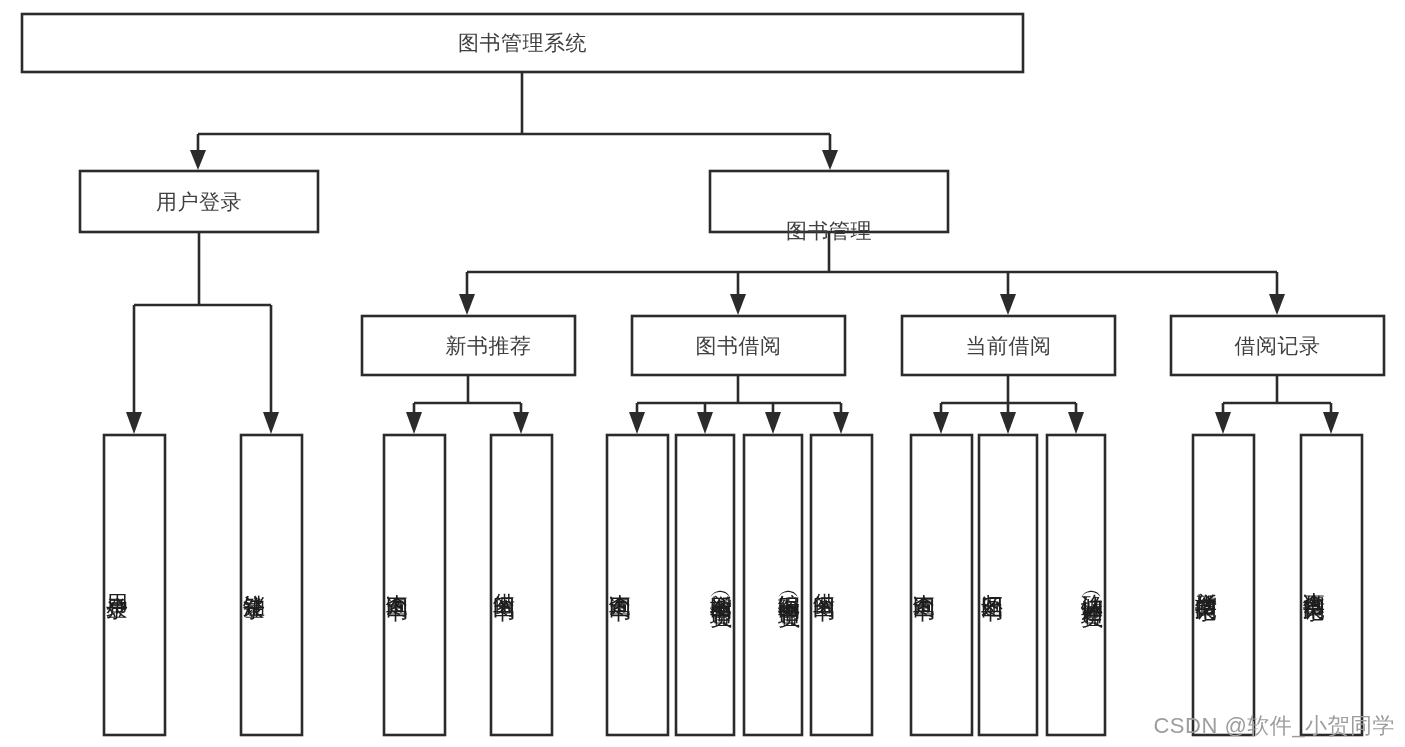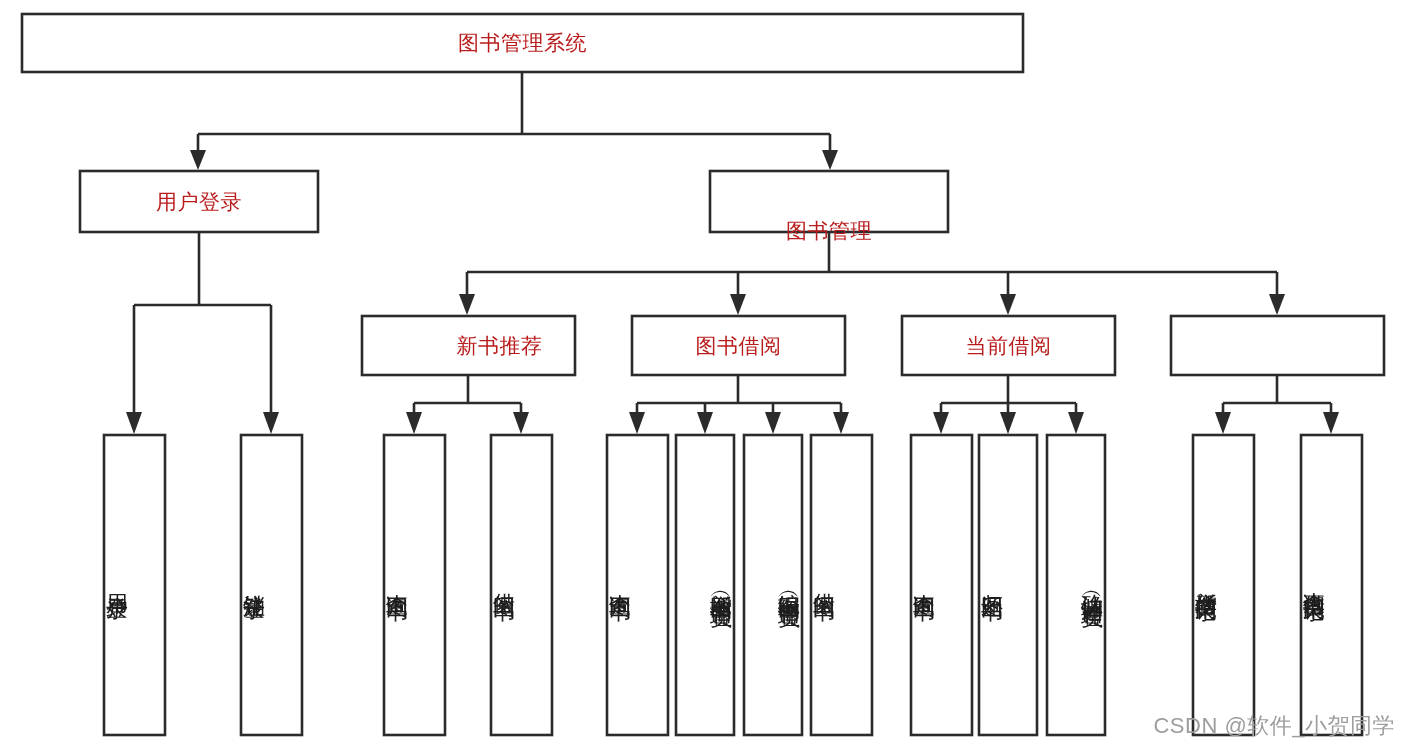--- a/index.html
+++ b/index.html
@@ -45,21 +45,21 @@
   .arrow-head {
     fill: #2b2b2b;
     stroke: none;
   }
   .node-label {
     position: absolute;
     display: flex;
     align-items: center;
     justify-content: center;
     font-size: 21px;
-    color: #b91c1c;
+    color: #404040;
     letter-spacing: 0.5px;
     white-space: nowrap;
     pointer-events: none;
   }
   .leaf-label {
     position: absolute;
     display: flex;
     align-items: flex-end;
     justify-content: center;
     writing-mode: vertical-rl;
@@ -174,23 +174,24 @@
 
     <rect class="leaf-box" x="1193" y="435" width="61" height="300"></rect>
     <rect class="leaf-box" x="1301" y="435" width="61" height="300"></rect>
   </svg>
 
   <div class="node-label" style="left:22px; top:14px; width:1001px; height:58px;">图书管理系统</div>
 
   <div class="node-label" style="left:80px; top:171px; width:238px; height:61px;">用户登录</div>
   <div class="node-label" style="left:710px; top:171px; width:238px; height:61px;margin-top:29px;">图书管理</div>
 
-  <div class="node-label" style="left:362px; top:316px; width:253px; height:59px;padding-left:11px;">新书推荐</div>
+  <div class="node-label" style="left:362px; top:316px; width:253px; height:59px;">新书推荐</div>
   <div class="node-label" style="left:632px; top:316px; width:213px; height:59px;">图书借阅</div>
   <div class="node-label" style="left:902px; top:316px; width:213px; height:59px;">当前借阅</div>
+  <div class="node-label" style="left:1171px; top:316px; width:213px; height:59px;">借阅记录</div>
 
   <div class="leaf-label" style="left:104px; top:435px; width:61px; height:290px;">用户登录</div>
   <div class="leaf-label" style="left:241px; top:435px; width:61px; height:290px;">注销登录</div>
 
   <div class="leaf-label" style="left:384px; top:435px; width:61px; height:290px;">查询图书</div>
   <div class="leaf-label" style="left:491px; top:435px; width:61px; height:290px;">借阅图书</div>
 
   <div class="leaf-label" style="left:607px; top:435px; width:61px; height:290px;">查询图书</div>
   <div class="leaf-label" style="left:676px; top:440px; width:58px; height:290px; align-items:flex-start;">新增图书（管理员）</div>
   <div class="leaf-label" style="left:744px; top:440px; width:58px; height:290px; align-items:flex-start;">编辑图书（管理员）</div>

